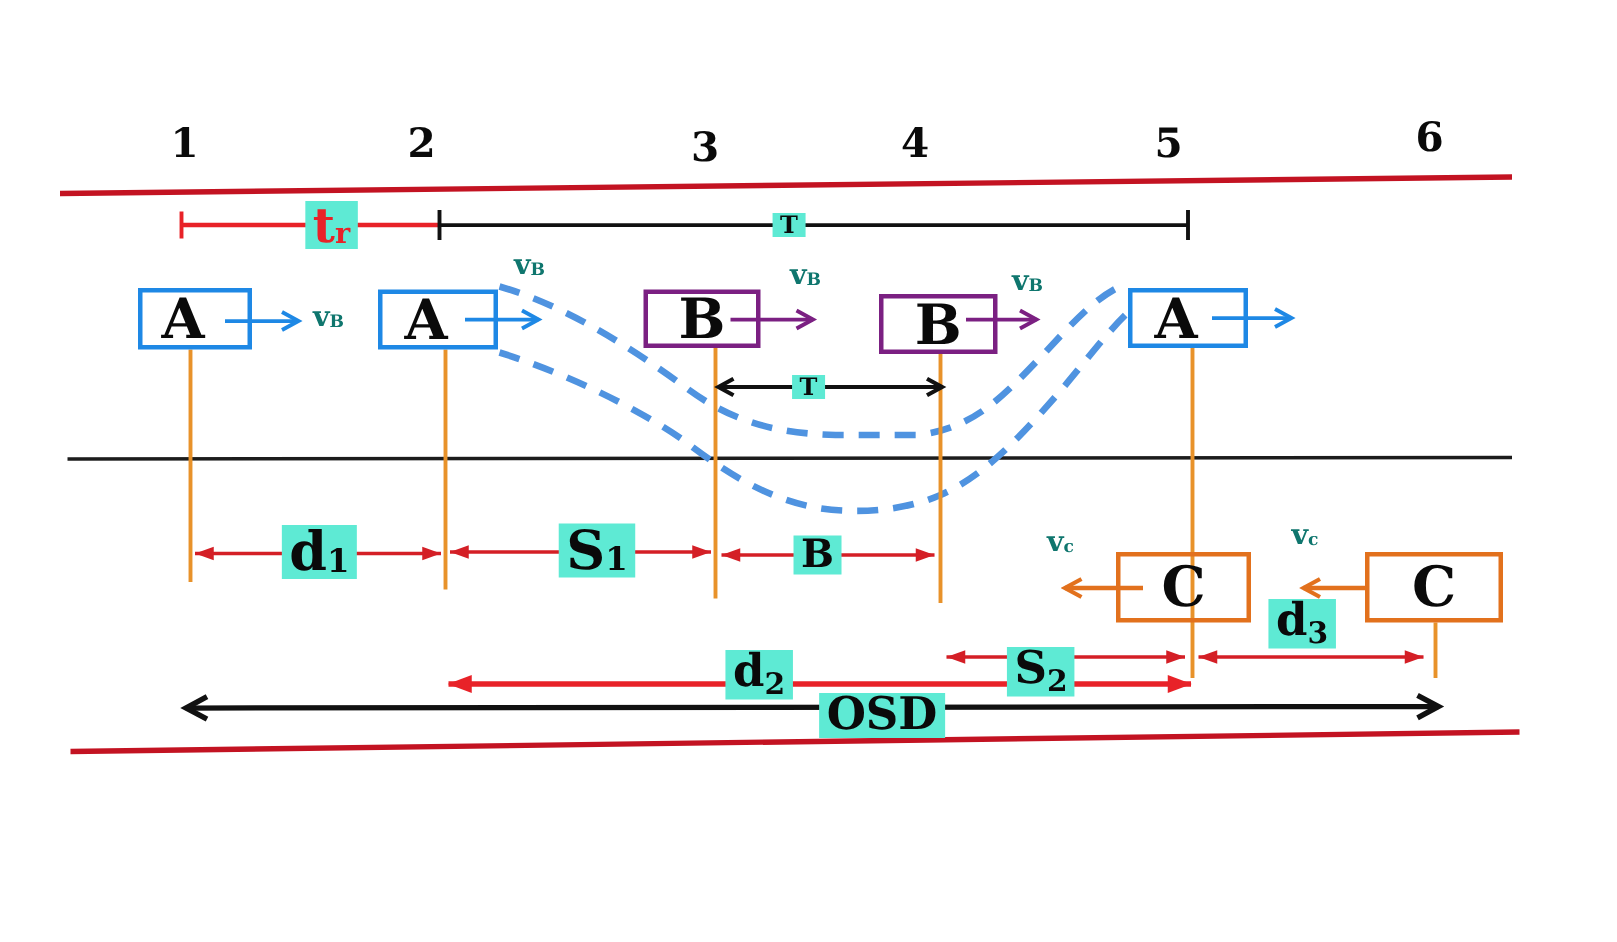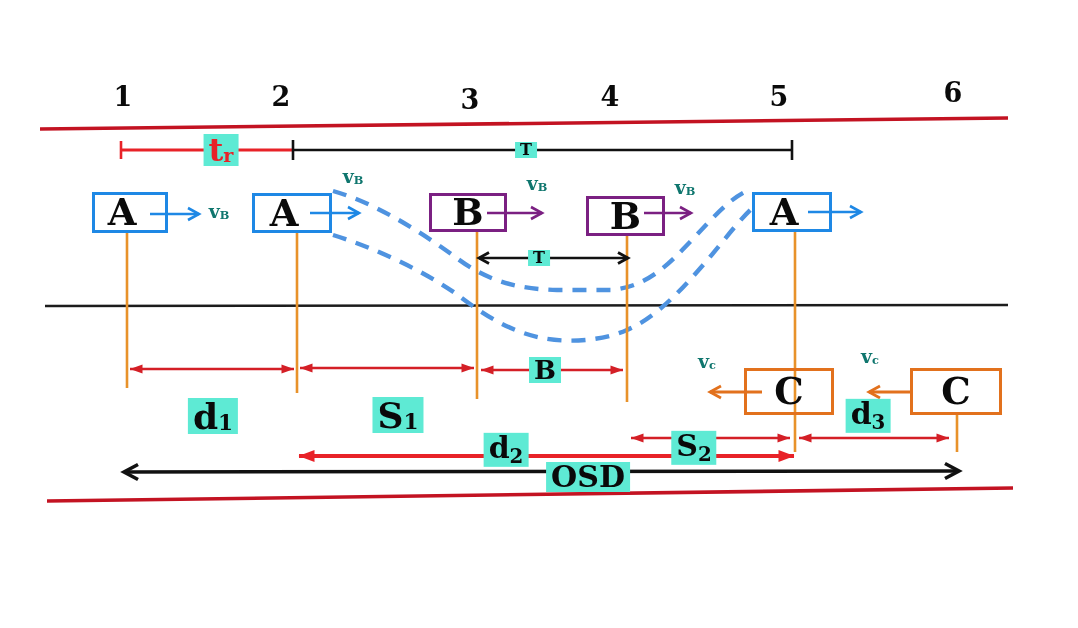--- a/index.html
+++ b/index.html
@@ -17,21 +17,21 @@
   .veh-box{
     position:absolute;z-index:2;display:flex;align-items:center;justify-content:center;
     background:transparent;box-sizing:border-box;
   }
   .veh-letter{font-size:37px;color:#0a0a0a;line-height:1;}
   .box-a{border:3px solid var(--vehicle-a,#1e88e5);}
   .box-b{border:3px solid var(--vehicle-b,#7b2082);}
   .box-c{border:3px solid var(--vehicle-c,#e2711d);}
   .pad-a{padding-right:16px;}
   .speed{font-size:19px;color:#0f766e;}
-  .dist-big{font-size:36px;color:#0a0a0a;margin-top:48px;}
+  .dist-big{font-size:36px;color:#0a0a0a;}
   .dist-mid{font-size:30px;color:#0a0a0a;}
   .dist-small{font-size:26px;color:#0a0a0a;}
   .t-small{font-size:16px;color:#0a0a0a;}
   .tr-label{font-size:32px;color:var(--bracket-red,#e82228);}
   .sub-base{font-size:0.6em;vertical-align:-0.06em;}
   .sub-low{font-size:0.66em;vertical-align:-0.28em;}
 </style>
 </head>
 <body>
 

